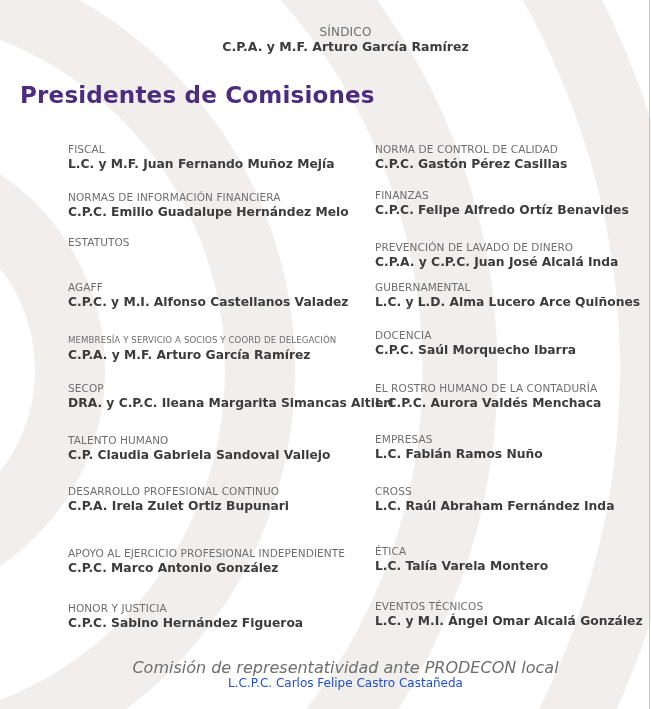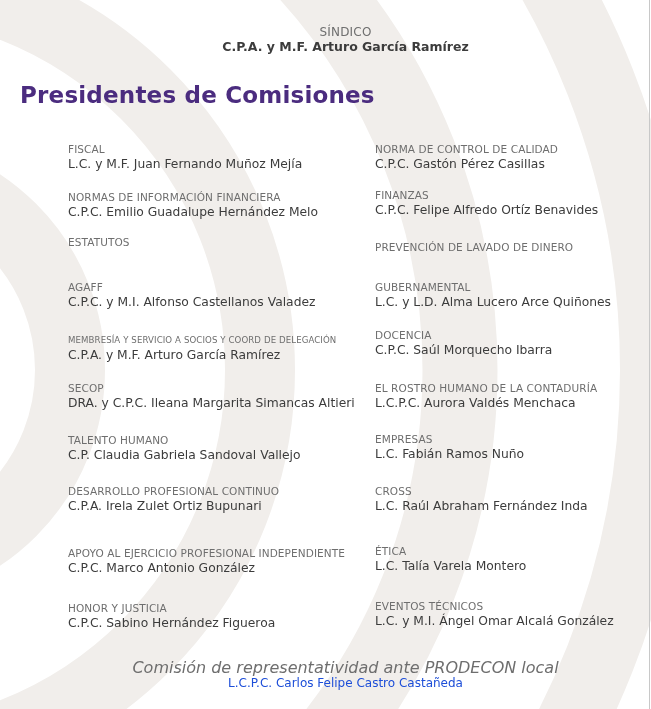--- a/index.html
+++ b/index.html
@@ -15,21 +15,21 @@
   .sindico .lbl { font-size: 12px; color: #6e6e6e; line-height: 14px; letter-spacing: 0.2px; }
   .sindico .nm { font-size: 12.5px; font-weight: bold; color: #3c3c3c; line-height: 16px; }
   .title { position: absolute; top: 82px; left: 0; width: 651px; 
     font-size: 23px; font-weight: bold; color: #4b2c7f; letter-spacing: 0.2px; }
   .col { position: absolute; top: 0; }
   .col.left { left: 48px; }
   .col.right { left: 355px; }
   .entry { position: absolute; white-space: nowrap; }
   .entry .lbl { font-size: 10.5px; color: #6e6e6e; line-height: 13px; letter-spacing: 0.1px; }
   .entry .lbl.small { font-size: 8.6px; }
-  .entry .nm { font-size: 12.3px; font-weight: normal; color: #3c3c3c; line-height: 16px; }
+  .entry .nm { font-size: 12.3px; font-weight: bold; color: #3c3c3c; line-height: 16px; }
   .footer { position: absolute; top: 661px; left: 0; width: 651px; text-align: center; }
   .footer .lbl { font-size: 16px; color: #6e6e6e; line-height: 14px; font-style: italic; }
   .footer .nm { font-size: 12px; font-weight: normal; color: #1d4ed8; line-height: 16px; }
 </style>
 </head>
 <body>
 
 <svg class="bg" viewBox="0 0 651 709" width="651" height="709">
   <g fill="none" stroke="#f1eeeb">
     <circle cx="-130" cy="370" r="200" stroke-width="70"></circle>
@@ -95,20 +95,21 @@
     <div class="entry" style="top:143px">
       <div class="lbl">NORMA DE CONTROL DE CALIDAD</div>
       <div class="nm">C.P.C. Gastón Pérez Casillas</div>
     </div>
     <div class="entry" style="top:189px">
       <div class="lbl">FINANZAS</div>
       <div class="nm">C.P.C. Felipe Alfredo Ortíz Benavides</div>
     </div>
     <div class="entry" style="top:241px">
       <div class="lbl">PREVENCIÓN DE LAVADO DE DINERO</div>
+      <div class="nm">C.P.A. y C.P.C. Juan José Alcalá Inda</div>
     </div>
     <div class="entry" style="top:281px">
       <div class="lbl">GUBERNAMENTAL</div>
       <div class="nm">L.C. y L.D. Alma Lucero Arce Quiñones</div>
     </div>
     <div class="entry" style="top:329px">
       <div class="lbl">DOCENCIA</div>
       <div class="nm">C.P.C. Saúl Morquecho Ibarra</div>
     </div>
     <div class="entry" style="top:382px">

